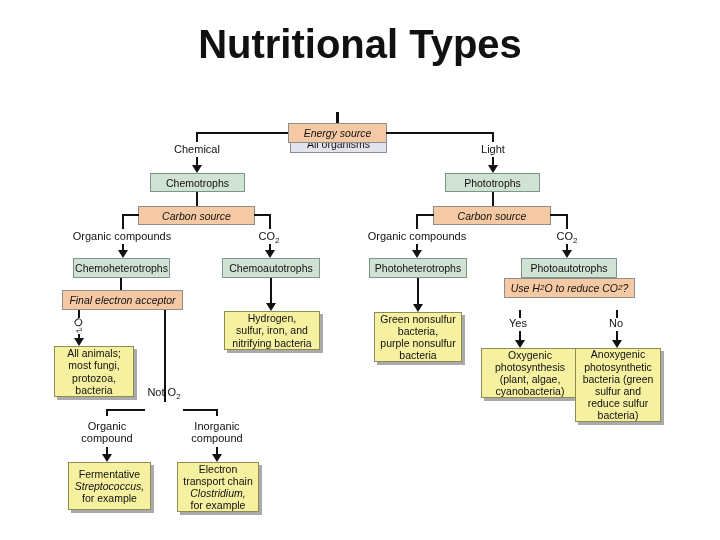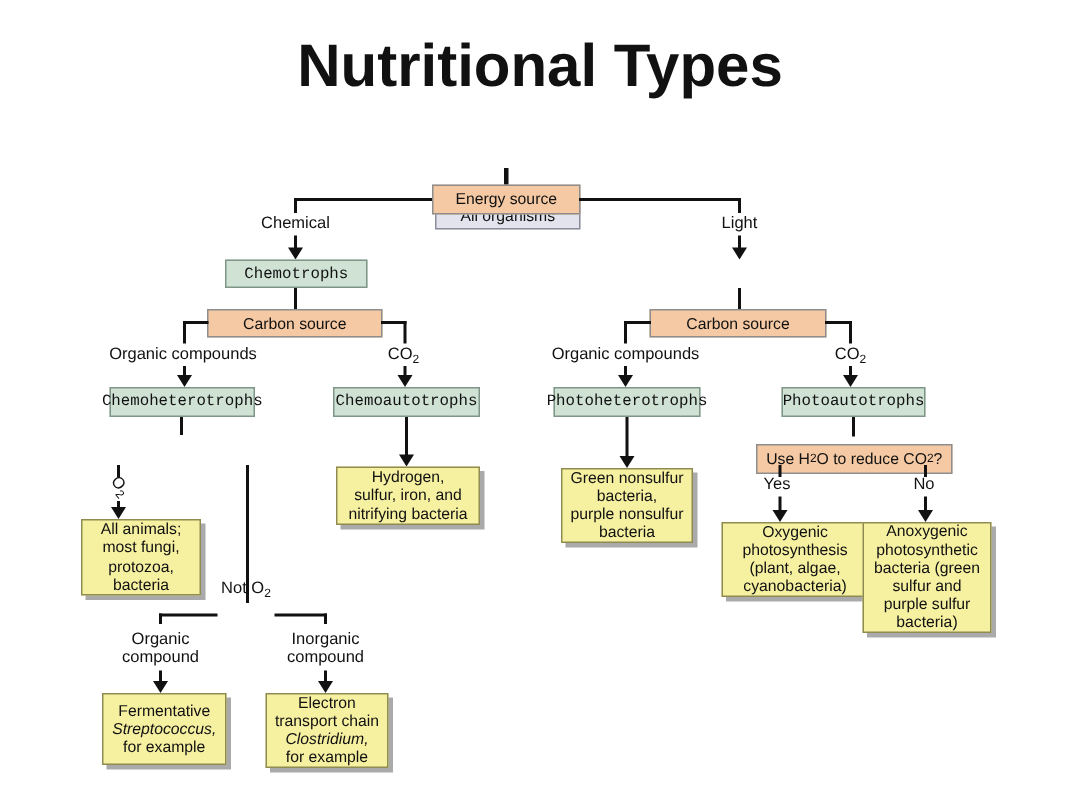--- a/index.html
+++ b/index.html
@@ -10,22 +10,22 @@
     --shadow:#aaaaaa;  --line:#111111; --text:#111111; --bg:#ffffff;
   }
   html,body{margin:0;padding:0;}
   body{background:#fff;font-family:"Liberation Sans","DejaVu Sans",sans-serif;}
   .slide{position:relative;width:720px;height:540px;background:var(--bg);overflow:hidden;padding-left:24px;}
   .title{position:absolute;left:0;top:22px;width:720px;margin:0;text-align:center;
          font-size:40px;font-weight:700;color:var(--text);letter-spacing:0px;}
   .box{position:absolute;display:flex;align-items:center;justify-content:center;
        font-size:10.5px;color:var(--text);text-align:center;line-height:12px;box-sizing:border-box;}
   .lav{background:var(--lavender);border:1px solid var(--lavender-b);margin-top:40px;}
-  .peach{background:var(--peach);border:1px solid var(--peach-b);}
-  .green{background:var(--green);border:1px solid var(--green-b);font-family:Liberation Mono, monospace;}
+  .peach{background:var(--peach);border:1px solid var(--peach-b);font-style:italic;}
+  .green{background:var(--green);border:1px solid var(--green-b);}
   .yellow{background:var(--yellow);border:1px solid var(--yellow-b);
           box-shadow:3px 3px 0 var(--shadow);flex-direction:column;line-height:12.2px;}
   .lbl{position:absolute;font-size:11px;color:var(--text);text-align:center;line-height:12px;}
   .it{font-style:italic;}
   sub{font-size:8px;line-height:0;}
   .v,.h{position:absolute;background:var(--line);display:block;}
   .ah{position:absolute;display:block;width:0;height:0;
       border-left:5px solid transparent;border-right:5px solid transparent;
       border-top:8px solid var(--line);}
   .o2rot{transform:rotate(50deg);transform-origin:center;}
@@ -47,20 +47,21 @@
 
   <div class="lbl" style="left:147px;top:143px;width:100px">Chemical</div>
   <i class="v" style="left:196px;top:157px;width:2px;height:9px"></i>
   <i class="ah" style="left:192px;top:165px"></i>
 
   <div class="lbl" style="left:443px;top:143px;width:100px">Light</div>
   <i class="v" style="left:492px;top:157px;width:2px;height:9px"></i>
   <i class="ah" style="left:488px;top:165px"></i>
 
   <div class="box green" style="left:150px;top:173px;width:95px;height:19px">Chemotrophs</div>
+  <div class="box green" style="left:445px;top:173px;width:95px;height:19px">Phototrophs</div>
   <i class="v" style="left:196px;top:192px;width:2px;height:15px"></i>
   <i class="v" style="left:492px;top:192px;width:2px;height:15px"></i>
 
   <div class="box peach" style="left:138px;top:206px;width:117px;height:19px">Carbon source</div>
   <div class="box peach" style="left:433px;top:206px;width:118px;height:19px">Carbon source</div>
 
   <i class="h" style="left:122px;top:214px;width:17px;height:2px"></i>
   <i class="v" style="left:122px;top:214px;width:2px;height:15px"></i>
   <div class="lbl" style="left:62px;top:230px;width:120px">Organic compounds</div>
   <i class="v" style="left:122px;top:244px;width:2px;height:7px"></i>
@@ -83,20 +84,21 @@
   <div class="lbl" style="left:537px;top:230px;width:60px"><span>CO</span><sub>2</sub></div>
   <i class="v" style="left:566px;top:244px;width:2px;height:7px"></i>
   <i class="ah" style="left:562px;top:250px"></i>
 
   <div class="box green" style="left:73px;top:258px;width:97px;height:20px">Chemoheterotrophs</div>
   <div class="box green" style="left:222px;top:258px;width:98px;height:20px">Chemoautotrophs</div>
   <div class="box green" style="left:369px;top:258px;width:98px;height:20px">Photoheterotrophs</div>
   <div class="box green" style="left:521px;top:258px;width:96px;height:20px">Photoautotrophs</div>
 
   <i class="v" style="left:120px;top:278px;width:2px;height:12px"></i>
+  <div class="box peach" style="left:62px;top:290px;width:121px;height:20px">Final electron acceptor</div>
 
   <i class="v" style="left:78px;top:310px;width:2px;height:8px"></i>
   <div class="lbl o2rot" style="left:66px;top:318px;width:28px"><span>O</span><sub>2</sub></div>
   <i class="v" style="left:78px;top:334px;width:2px;height:5px"></i>
   <i class="ah" style="left:74px;top:338px"></i>
   <div class="box yellow" style="left:54px;top:346px;width:80px;height:51px">
     <div>All animals;</div>
     <div>most fungi,</div>
     <div>protozoa,</div>
     <div>bacteria</div>
@@ -140,21 +142,21 @@
   <i class="v" style="left:417px;top:278px;width:2px;height:27px"></i>
   <i class="ah" style="left:413px;top:304px"></i>
   <div class="box yellow" style="left:374px;top:312px;width:88px;height:50px">
     <div>Green nonsulfur</div>
     <div>bacteria,</div>
     <div>purple nonsulfur</div>
     <div>bacteria</div>
   </div>
 
   <i class="v" style="left:568px;top:278px;width:2px;height:13px"></i>
-  <div class="box peach" style="left:504px;top:296px;width:131px;height:20px">
+  <div class="box peach" style="left:504px;top:278px;width:131px;height:20px">
       <span>Use H</span>
       <sub>2</sub>
       <span>O to reduce CO</span>
       <sub>2</sub>
       <span>?</span>
     </div>
 
   <i class="v" style="left:519px;top:310px;width:2px;height:8px"></i>
   <div class="lbl" style="left:496px;top:317px;width:44px">Yes</div>
   <i class="v" style="left:519px;top:331px;width:2px;height:10px"></i>
@@ -169,16 +171,16 @@
     <div>Oxygenic</div>
     <div>photosynthesis</div>
     <div>(plant, algae,</div>
     <div>cyanobacteria)</div>
   </div>
   <div class="box yellow" style="left:575px;top:348px;width:86px;height:74px">
     <div>Anoxygenic</div>
     <div>photosynthetic</div>
     <div>bacteria (green</div>
     <div>sulfur and</div>
-    <div>purple sulfur</div>
+    <div>reduce sulfur</div>
     <div>bacteria)</div>
   </div>
 </div>
 
 </body></html>

